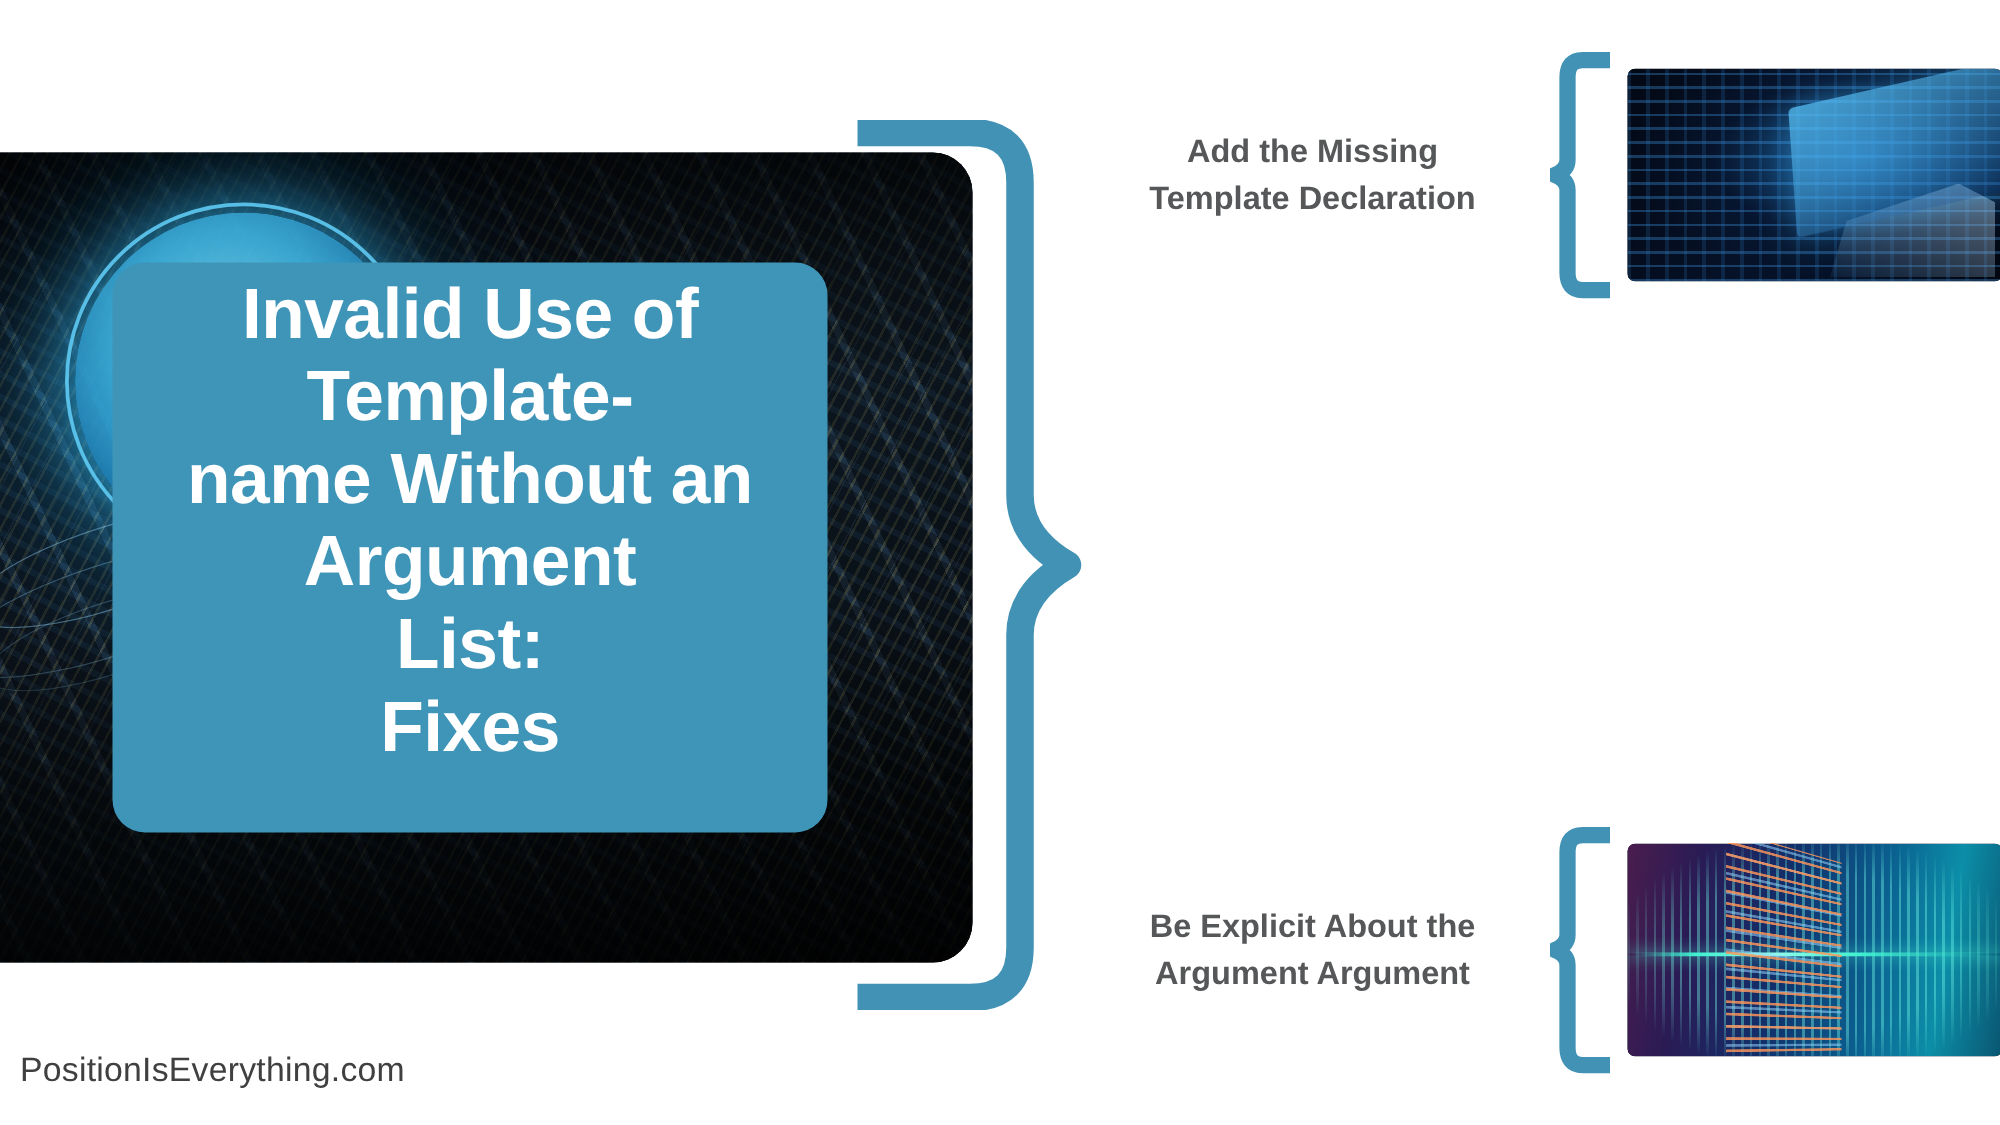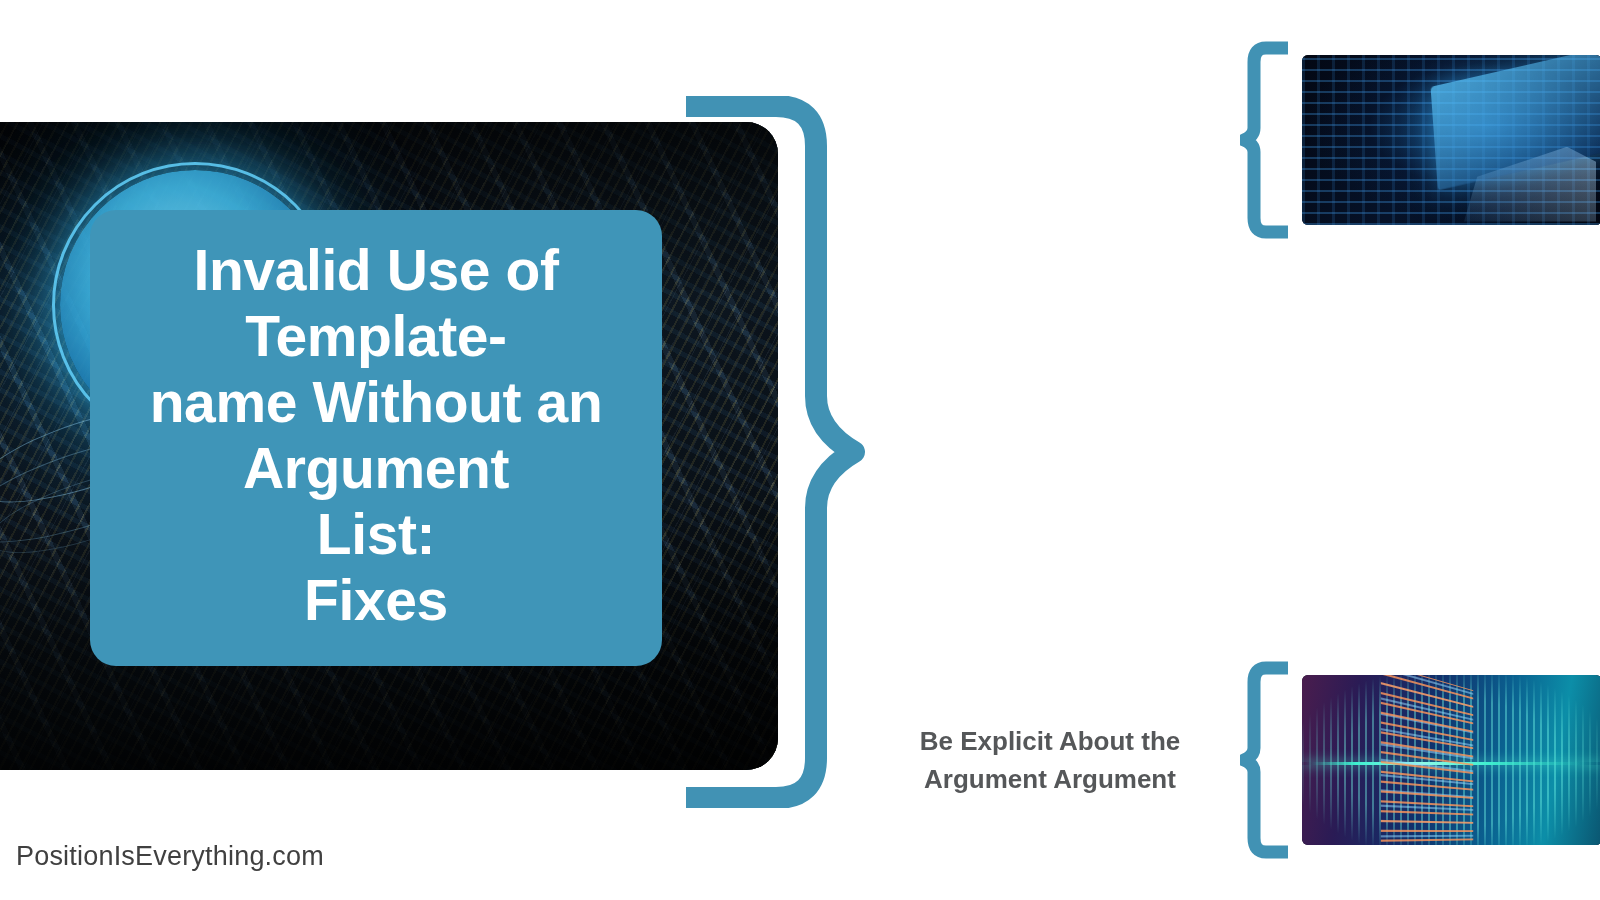--- a/index.html
+++ b/index.html
@@ -96,21 +96,20 @@
   .wire.w5 { left:486px; top:262px; width:216px; height:66px; border-color:rgba(140,205,240,.16); transform:rotate(12deg); }
 
   
   .title-card {
     position:absolute;
     left:90px; top:210px;
     width:572px; height:456px;
     background:#3f95b8;
     border-radius:26px;
     display:flex;
-    align-items:center;
     justify-content:center;
     padding:8px 36px 14px;
   }
   .title-card h1 {
     color:#ffffff;
     font-size:57px;
     line-height:1.16;
     font-weight:bold;
     text-align:center;
     letter-spacing:-0.4px;
@@ -312,20 +311,22 @@
 Fixes</h1>
   </div>
 
   <div class="big-brace">
     <svg viewBox="0 0 190 712" preserveAspectRatio="none" aria-hidden="true">
       <path d="M10 10 H100 Q140 10 140 50 V300 Q140 334 178 356 Q140 378 140 412 V662 Q140 702 100 702 H10" fill="none" stroke="#4192b4" stroke-width="22" stroke-linecap="butt" stroke-linejoin="round"></path>
     </svg>
   </div>
 
   <div class="row r1">
+    <div class="row-label">Add the Missing
+Template Declaration</div>
     <div class="small-brace">
       <svg viewBox="0 0 56 200" preserveAspectRatio="none" aria-hidden="true">
         <path d="M48 8 H26 Q14 8 14 22 V88 Q14 96 4 100 Q14 104 14 112 V178 Q14 192 26 192 H48" fill="none" stroke="#4192b4" stroke-width="13" stroke-linecap="butt" stroke-linejoin="round"></path>
       </svg>
     </div>
     <div class="thumb">
       <div class="art art-code-hand">
         <div class="laptop-hand"></div>
       </div>
     </div>

